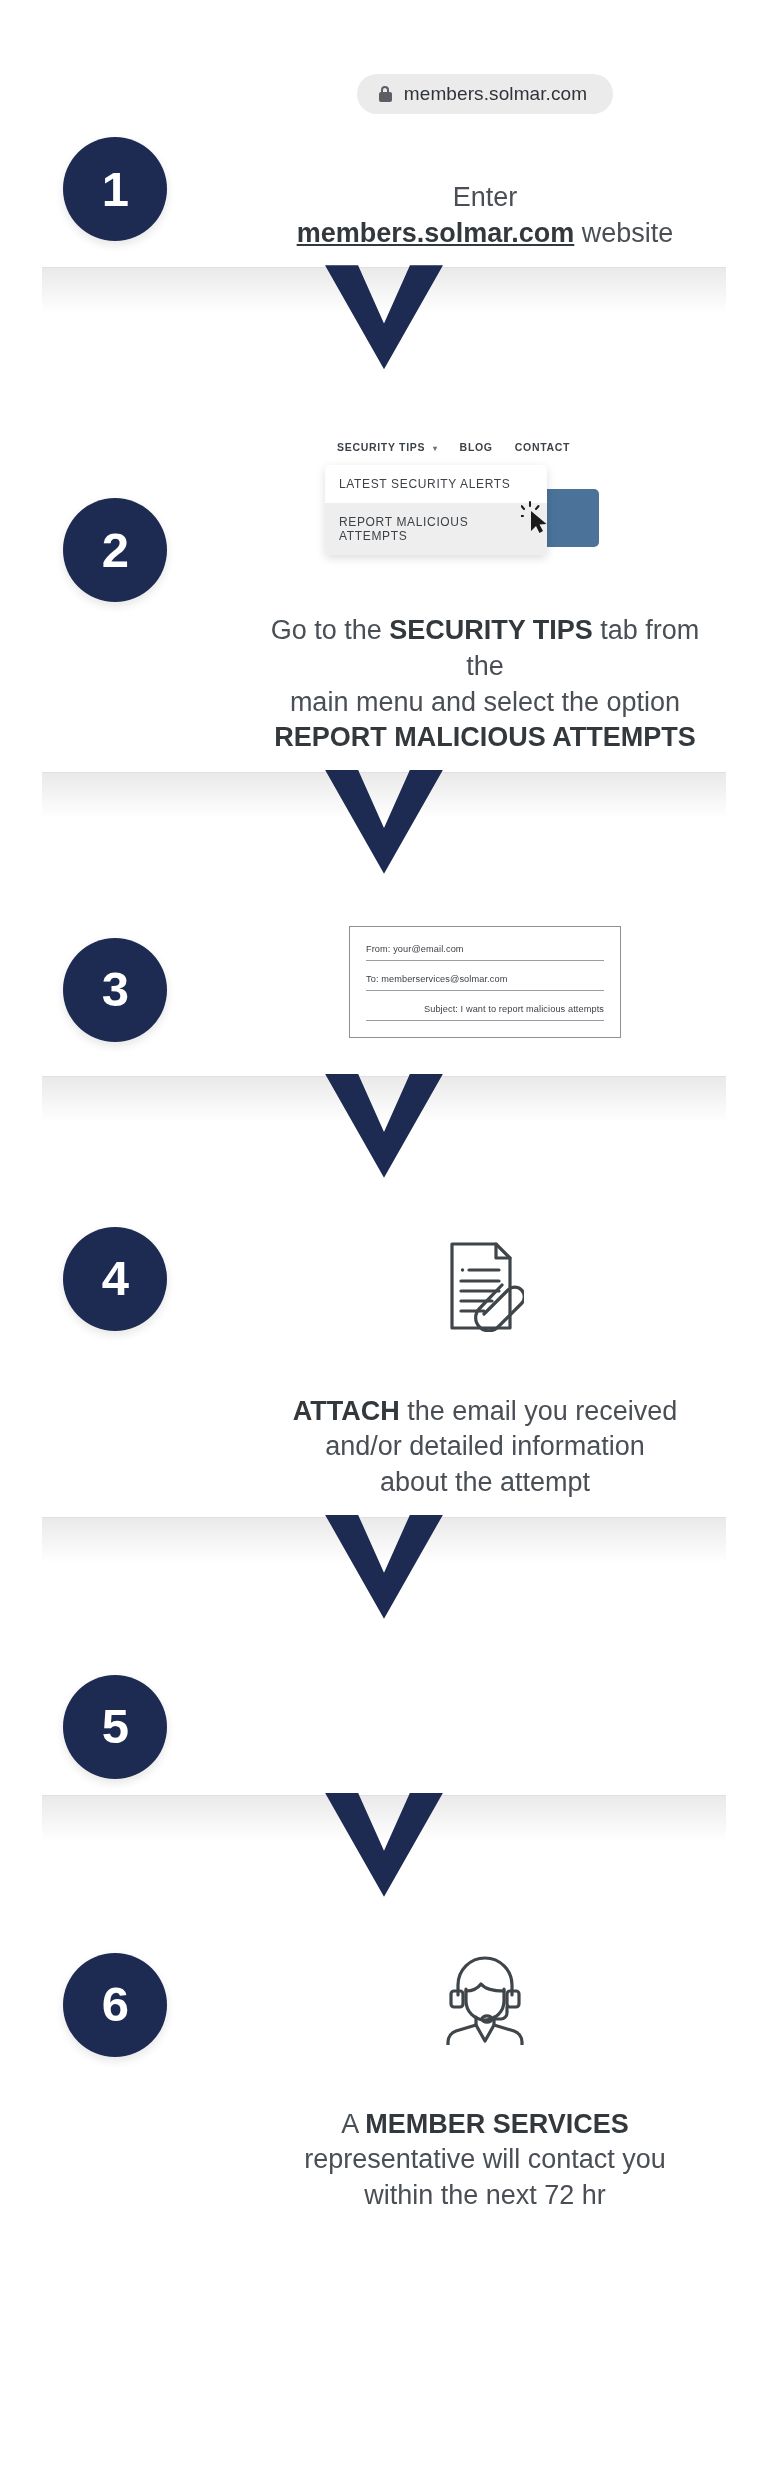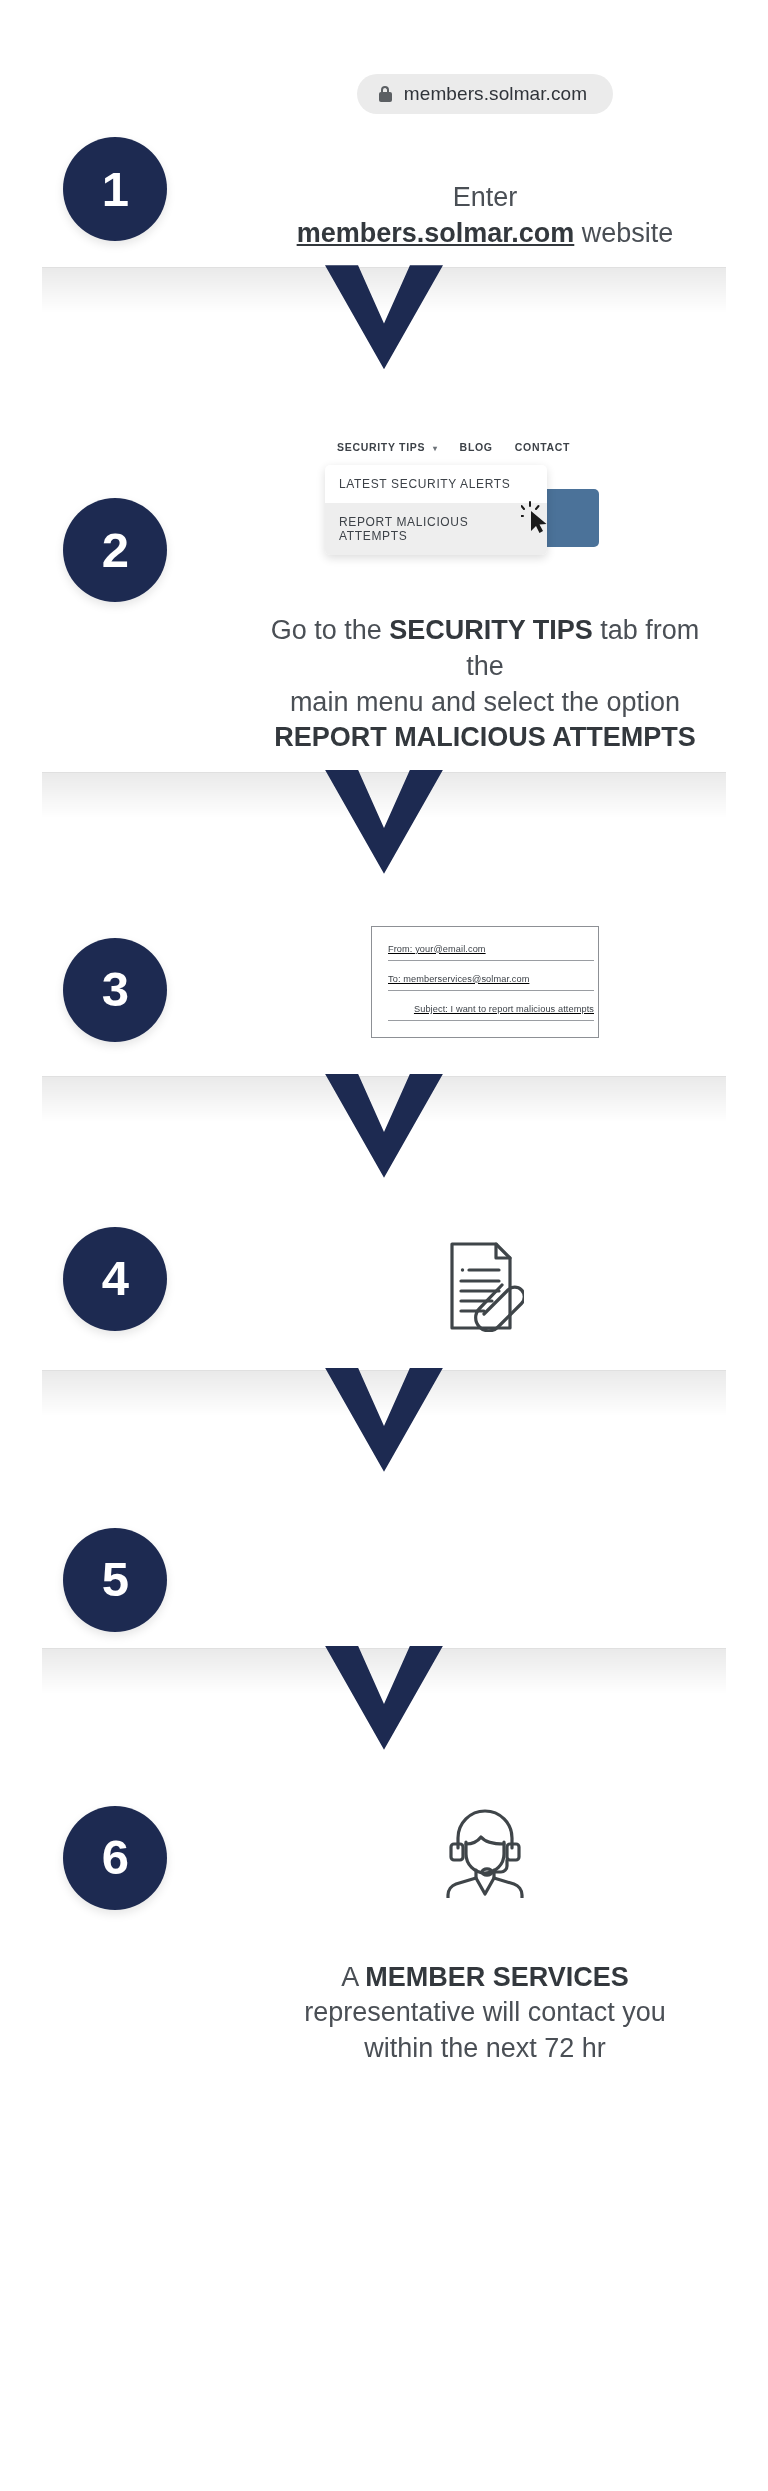--- a/index.html
+++ b/index.html
@@ -138,26 +138,25 @@
     color: #3d4248;
     padding: 12px 14px;
   }
   .menu-mock .dd .item.hl { background: #eeeeee; }
   .menu-mock .cursor {
     position: absolute; left: 196px; top: 60px; width: 34px; height: 34px;
   }
 
   
   .email-mock {
-    width: 228px;
+    width: 272px;
     border: 1px solid #8d9095;
     background: #ffffff;
-    padding: 17px 4px 14px 16px;
+    padding: 17px 16px 14px 16px;
     margin-bottom: 22px;
-    text-decoration: underline;
   }
   .email-mock .row { margin-bottom: 13px; }
   .email-mock .row:last-child { margin-bottom: 2px; text-align: right; }
   .email-mock .lbl {
     font-size: 9.2px; color: #3a3f45; letter-spacing: .1px;
     padding-bottom: 6px; white-space: nowrap;
   }
   .email-mock .line { height: 1px; background: #9a9da2; }
 
   
@@ -304,20 +303,26 @@
             <line x1="23" y1="30" x2="53" y2="30"></line>
             <line x1="15" y1="41" x2="53" y2="41"></line>
             <line x1="15" y1="51" x2="53" y2="51"></line>
             <line x1="15" y1="61" x2="46" y2="61"></line>
             <line x1="15" y1="71" x2="38" y2="71"></line>
             <path d="M38 74 L62 50 a9.5 9.5 0 0 1 13.5 13.5 L52 87 a13 13 0 0 1-18.5-18.5 L56 45" stroke-width="3.2"></path>
           </g>
         </svg>
       </div>
 
+      <div class="caption">
+        <b>ATTACH</b>
+        <span>the email you received</span><br>
+        <span>and/or detailed information</span><br>
+        <span>about the attempt</span>
+      </div>
     </div>
   </div>
 
   <div class="divider">
     <div class="band"></div>
     <div class="chev"></div>
   </div>
 
   <div class="step">
     <div class="step-num-col">

